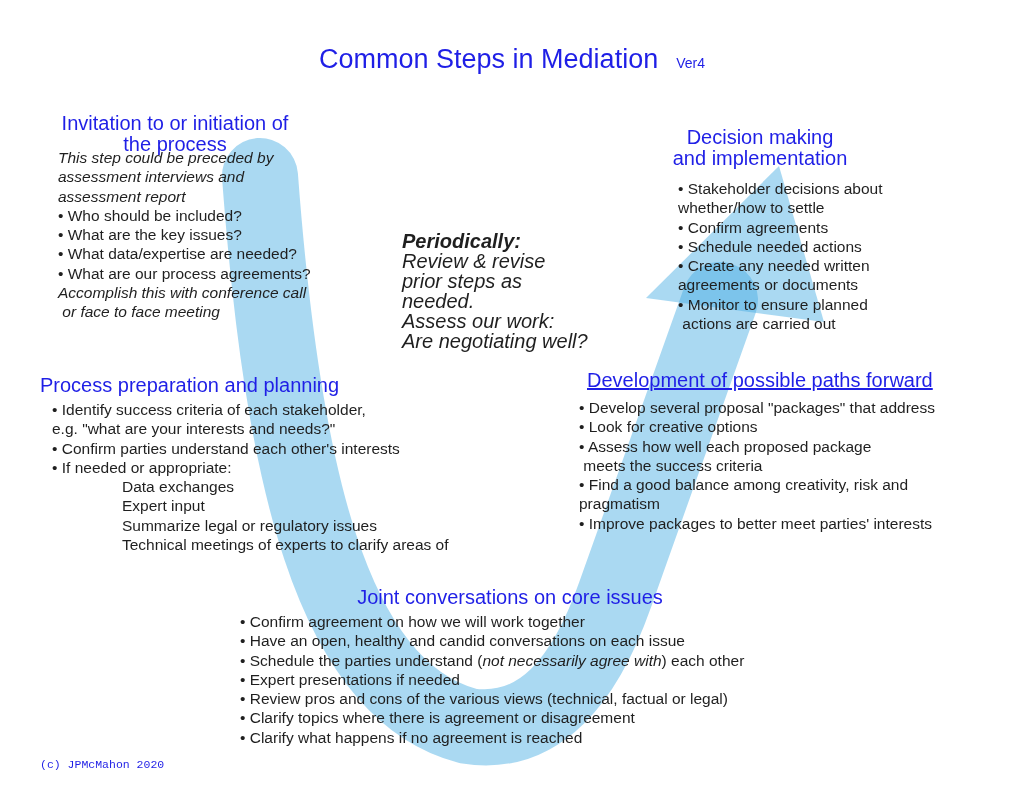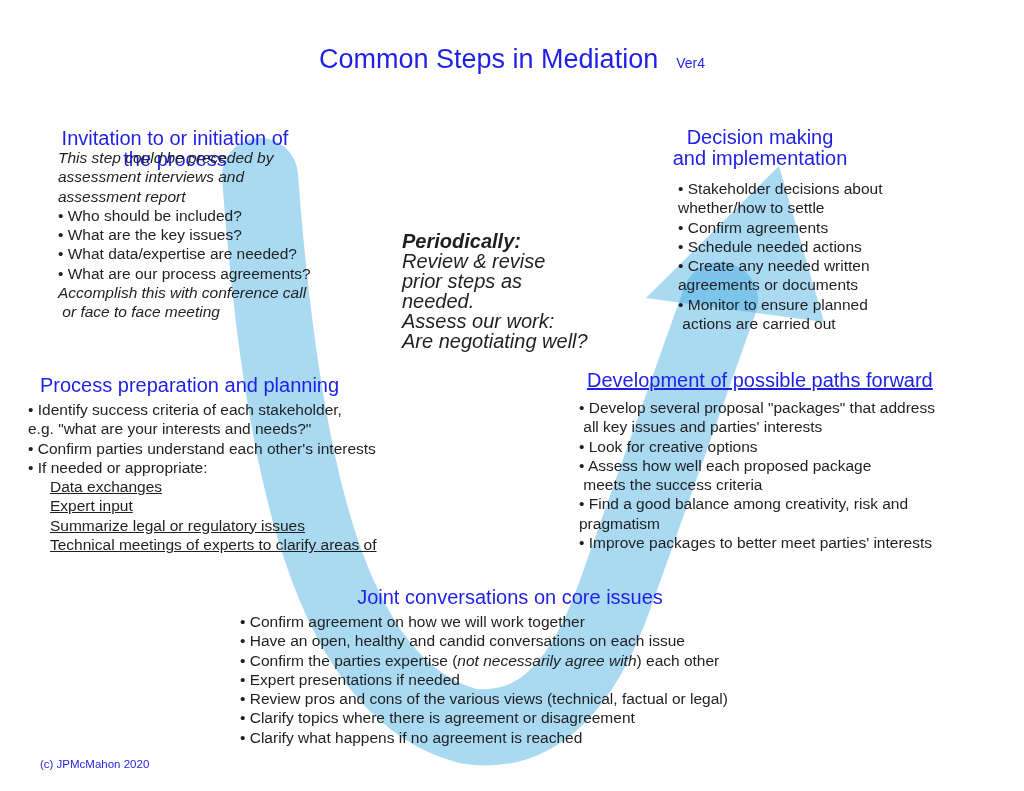--- a/index.html
+++ b/index.html
@@ -16,38 +16,38 @@
   .line { white-space:pre; }
   .blue { color:var(--heading-blue, #1f1fe6); }
   .title { top:44px; left:0; width:1024px; text-align:center; font-size:27px; }
   .title .ver { font-size:14px; margin-left:18px; }
   .sec-heading { font-size:20px; line-height:21px; }
   .center { text-align:center; }
   .body-txt { font-size:15.5px; line-height:19.3px; }
   .italic { font-style:italic; }
   .periodically { font-size:20px; line-height:20px; font-style:italic; }
   .periodically .p-head { font-weight:bold; }
-  .indent-sub { margin-left:22px;text-decoration:underline; }
+  .indent-sub { margin-left:70px; }
   .copyright { font-size:11.5px; }
 </style>
 </head>
 <body>
 
 <div class="canvas">
 
   <svg class="arrow-layer" viewBox="0 0 1024 791">
     <path class="arrow-tail" d="M 260 176 C 282 470 330 690 468 726 C 540 737 585 680 615 595 L 720 300"></path>
     <path class="arrow-head" d="M 779 166 L 646 298 L 824 322 Z"></path>
   </svg>
 
   <div class="txt title blue">
     <span>Common Steps in Mediation</span><span class="ver">Ver4</span>
   </div>
 
-  <div class="txt sec-heading blue center" style="left:25px; top:128px; width:300px;">
+  <div class="txt sec-heading blue center" style="left:25px; top:113px; width:300px;">
     <div class="line">Invitation to or initiation of</div>
     <div class="line">the process</div>
   </div>
   <div class="txt body-txt" style="left:58px; top:148px;">
     <div class="line italic">This step could be preceded by</div>
     <div class="line italic">assessment interviews and</div>
     <div class="line italic">assessment report</div>
     <div class="line">• Who should be included?</div>
     <div class="line">• What are the key issues?</div>
     <div class="line">• What data/expertise are needed?</div>
@@ -76,53 +76,52 @@
     <div class="line">• Schedule needed actions</div>
     <div class="line">• Create any needed written</div>
     <div class="line">agreements or documents</div>
     <div class="line">• Monitor to ensure planned</div>
     <div class="line"> actions are carried out</div>
   </div>
 
   <div class="txt sec-heading blue" style="left:40px; top:375px;">
     <div class="line">Process preparation and planning</div>
   </div>
-  <div class="txt body-txt" style="left:28px; top:400px;">
+  <div class="txt body-txt" style="left:52px; top:400px;">
     <div class="line">• Identify success criteria of each stakeholder,</div>
     <div class="line">e.g. "what are your interests and needs?"</div>
     <div class="line">• Confirm parties understand each other's interests</div>
     <div class="line">• If needed or appropriate:</div>
     <div class="line indent-sub">Data exchanges</div>
     <div class="line indent-sub">Expert input</div>
     <div class="line indent-sub">Summarize legal or regulatory issues</div>
     <div class="line indent-sub">Technical meetings of experts to clarify areas of</div>
   </div>
 
   <div class="txt sec-heading blue" style="left:587px; top:370px;text-decoration:underline;">
     <div class="line">Development of possible paths forward</div>
   </div>
   <div class="txt body-txt" style="left:579px; top:398px;">
     <div class="line">• Develop several proposal "packages" that address</div>
-    <div class="line"> all key issues and parties' interests</div>
     <div class="line">• Look for creative options</div>
     <div class="line">• Assess how well each proposed package</div>
     <div class="line"> meets the success criteria</div>
     <div class="line">• Find a good balance among creativity, risk and</div>
     <div class="line">pragmatism</div>
     <div class="line">• Improve packages to better meet parties' interests</div>
   </div>
 
   <div class="txt sec-heading blue center" style="left:250px; top:587px; width:520px;">
     <div class="line">Joint conversations on core issues</div>
   </div>
   <div class="txt body-txt" style="left:240px; top:612px;">
     <div class="line">• Confirm agreement on how we will work together</div>
     <div class="line">• Have an open, healthy and candid conversations on each issue</div>
-    <div class="line"><span>• Confirm the parties expertise (</span><span class="italic">not necessarily agree with</span><span>) each other</span></div>
+    <div class="line"><span>• Schedule the parties understand (</span><span class="italic">not necessarily agree with</span><span>) each other</span></div>
     <div class="line">• Expert presentations if needed</div>
     <div class="line">• Review pros and cons of the various views (technical, factual or legal)</div>
     <div class="line">• Clarify topics where there is agreement or disagreement</div>
     <div class="line">• Clarify what happens if no agreement is reached</div>
   </div>
 
-  <div class="txt copyright blue" style="left:40px; top:758px;">(c) JPMcMahon 2020</div>
+  <div class="txt copyright blue" style="left:40px; top:758px;font-family:Liberation Mono, monospace;">(c) JPMcMahon 2020</div>
 
 </div>
 
 </body></html>

